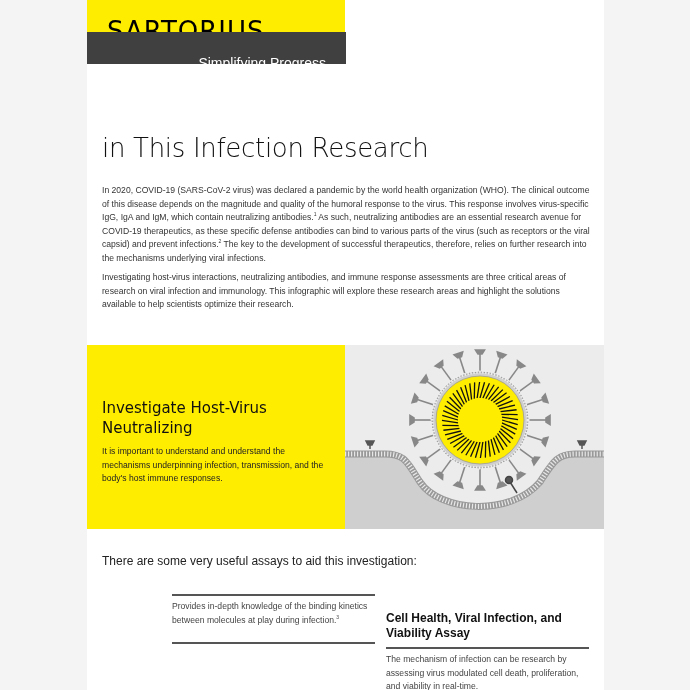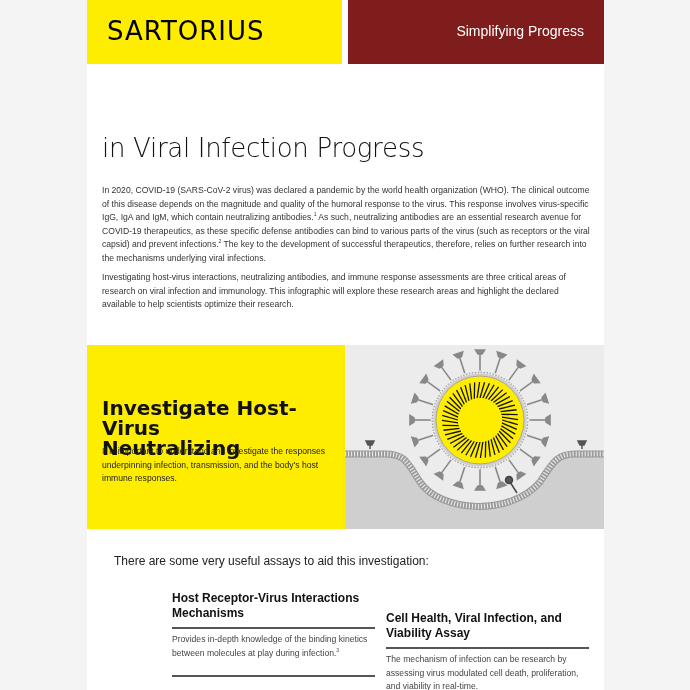--- a/index.html
+++ b/index.html
@@ -1,34 +1,34 @@
 <!DOCTYPE html>
 <html><head>
 <meta charset="utf-8">
 <style>
   * { box-sizing: border-box; margin: 0; padding: 0; }
   html, body { width: 690px; height: 690px; overflow: hidden; background: #f4f4f4; }
   body { font-family: "Liberation Sans", sans-serif; color: #1a1a1a; position: relative; }
   .page { position: absolute; left: 87px; top: 0; width: 517px; height: 690px; background: #ffffff; overflow: hidden; }
-  .header { position: absolute; left: 0; top: 0; width: 517px; height: 64px; display: flex; }
+  .header { position: absolute; left: 0; top: 0; width: 517px; height: 64px; display: flex; flex-direction: column; }
   .header-left { width: 258px; height: 64px; background: #ffed00; position: relative; }
-  .header-right { width: 259px; height: 64px; background: #7f1d1d; position: relative; margin-left: 6px; }
+  .header-right { width: 259px; height: 64px; background: #404040; position: relative; }
   .logo { position: absolute; left: 20px; top: 14px; font-family: "DejaVu Sans", sans-serif; font-size: 26px; font-weight: normal; letter-spacing: 1px; color: #000; line-height: 34px; }
   .tagline { position: absolute; right: 20px; top: 21px; font-family: "Liberation Sans", sans-serif; font-size: 14px; color: #fff; line-height: 20px; }
   .title { position: absolute; left: 15px; top: 96px; width: 480px; font-family: "DejaVu Sans", sans-serif; font-weight: 200; font-size: 26px; line-height: 35px; color: #111; letter-spacing: -0.3px; }
   .para { position: absolute; left: 15px; width: 490px; font-family: "Liberation Sans", sans-serif; font-size: 8.6px; line-height: 13.5px; color: #333; }
   .para1 { top: 184px; }
   .para2 { top: 271px; }
   sup { font-size: 5px; vertical-align: super; line-height: 0; }
   .feature { position: absolute; left: 0; top: 345px; width: 517px; height: 184px; display: flex; }
   .feature-text { width: 258px; height: 184px; background: #ffed00; position: relative; }
   .feature-img { width: 259px; height: 184px; background: #ececec; position: relative; }
-  .feature-title { position: absolute; left: 15px; top: 53px; width: 230px; font-family: "DejaVu Sans", sans-serif; font-weight: 700; font-size: 20px; line-height: 20px; color: #111; }
+  .feature-title { position: absolute; left: 15px; top: 53px; width: 230px; font-family: "DejaVu Sans", sans-serif; font-weight: 400; font-size: 15px; line-height: 20px; color: #111; }
   .feature-desc { position: absolute; left: 15px; top: 100px; width: 230px; font-family: "Liberation Sans", sans-serif; font-size: 8.6px; line-height: 13.5px; color: #222; }
-  .assays-intro { position: absolute; left: 15px; top: 554px; font-family: "Liberation Sans", sans-serif; font-size: 12px; color: #222; margin-left: 12px; }
+  .assays-intro { position: absolute; left: 15px; top: 554px; font-family: "Liberation Sans", sans-serif; font-size: 12px; color: #222; }
   .assay { position: absolute; top: 591px; width: 203px; }
   .assay-1 { left: 85px; }
   .assay-2 { left: 299px; margin-top: 20px; }
   .assay-title { font-family: "Liberation Sans", sans-serif; font-weight: bold; font-size: 12px; line-height: 15px; color: #111; height: 33px; }
   .assay-rule { height: 2px; background: #555; margin-top: 3px; }
   .assay-desc { font-family: "Liberation Sans", sans-serif; font-size: 8.6px; line-height: 13.5px; color: #444; padding-top: 4px; height: 46px; }
   .assay-rule-bottom { height: 2px; background: #555; }
 </style>
 </head>
 <body>
@@ -39,34 +39,34 @@
     <div class="header-left">
       <div class="logo">SARTORIUS</div>
     </div>
     <div class="header-right">
       <div class="tagline">Simplifying Progress</div>
     </div>
   </div>
 
   <h1 class="title">
     <br>
-    <span>in Viral Infection Progress</span>
+    <span>in This Infection Research</span>
   </h1>
 
   <p class="para para1"><span>In 2020, COVID-19 (SARS-CoV-2 virus) was declared a pandemic by the world health organization (WHO). The clinical outcome of this disease depends on the magnitude and quality of the humoral response to the virus. This response involves virus-specific IgG, IgA and IgM, which contain neutralizing antibodies.</span><sup>1</sup><span> As such, neutralizing antibodies are an essential research avenue for COVID-19 therapeutics, as these specific defense antibodies can bind to various parts of the virus (such as receptors or the viral capsid) and prevent infections.</span><sup>2</sup><span> The key to the development of successful therapeutics, therefore, relies on further research into the mechanisms underlying viral infections.</span></p>
 
-  <p class="para para2">Investigating host-virus interactions, neutralizing antibodies, and immune response assessments are three critical areas of research on viral infection and immunology. This infographic will explore these research areas and highlight the declared available to help scientists optimize their research.</p>
+  <p class="para para2">Investigating host-virus interactions, neutralizing antibodies, and immune response assessments are three critical areas of research on viral infection and immunology. This infographic will explore these research areas and highlight the solutions available to help scientists optimize their research.</p>
 
   <div class="feature">
     <div class="feature-text">
       <h2 class="feature-title">
         <span>Investigate Host-Virus</span><br>
         <span>Neutralizing</span>
       </h2>
-      <p class="feature-desc">It is important to understand and investigate the responses underpinning infection, transmission, and the body's host immune responses.</p>
+      <p class="feature-desc">It is important to understand and understand the mechanisms underpinning infection, transmission, and the body's host immune responses.</p>
     </div>
     <div class="feature-img">
       <svg width="259" height="184" viewBox="0 0 259 184">
         <defs>
           <pattern id="mem" width="4" height="6" patternUnits="userSpaceOnUse">
             <rect width="4" height="6" fill="#e8e8e8"></rect>
             <line x1="0" y1="0" x2="0" y2="6" stroke="#999" stroke-width="0.6"></line>
           </pattern>
         </defs>
 
@@ -184,21 +184,20 @@
             <line x1="156.81178695022382" y1="72.12842377115886" x2="172.99774275913245" y2="74.58581983292682"></line>
           </g>
         <circle cx="135" cy="75" r="22" fill="#ffed00"></circle>
       </svg>
     </div>
   </div>
 
   <p class="assays-intro">There are some very useful assays to aid this investigation:</p>
 
   <div class="assay assay-1">
-    <h3 class="assay-title">Host Receptor-Virus Interactions Mechanisms</h3>
     <div class="assay-rule"></div>
     <p class="assay-desc"><span>Provides in-depth knowledge of the binding kinetics between molecules at play during infection.</span><sup>3</sup></p>
     <div class="assay-rule-bottom"></div>
   </div>
 
   <div class="assay assay-2">
     <h3 class="assay-title">Cell Health, Viral Infection, and Viability Assay</h3>
     <div class="assay-rule"></div>
     <p class="assay-desc">The mechanism of infection can be research by assessing virus modulated cell death, proliferation, and viability in real-time.</p>
     <div class="assay-rule-bottom"></div>

